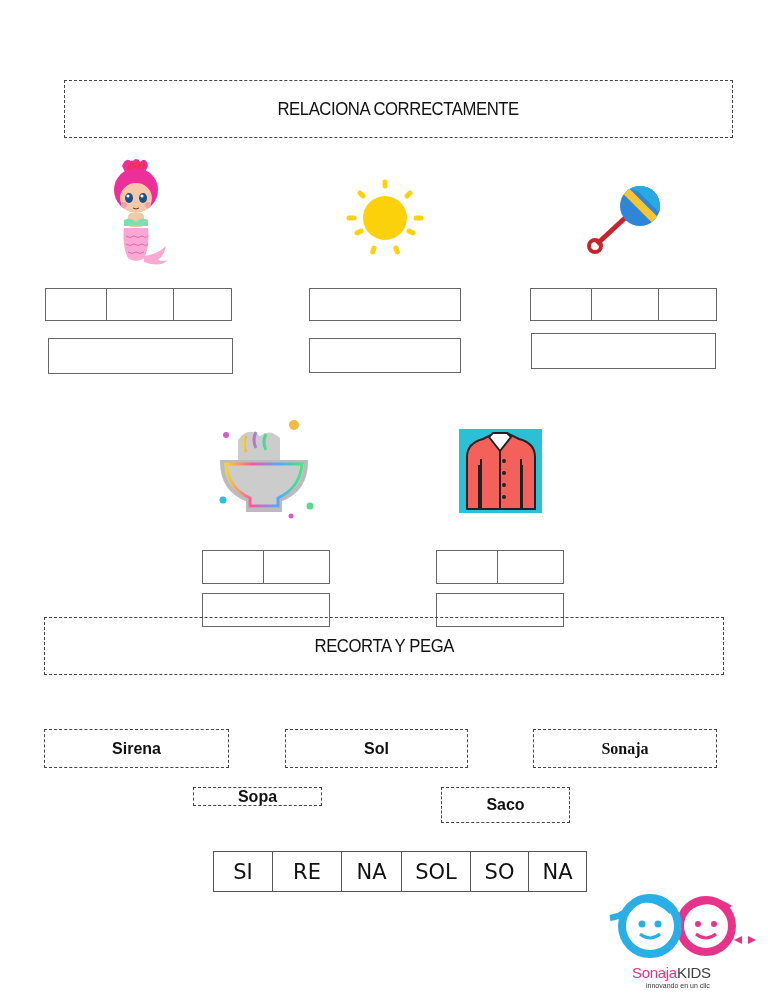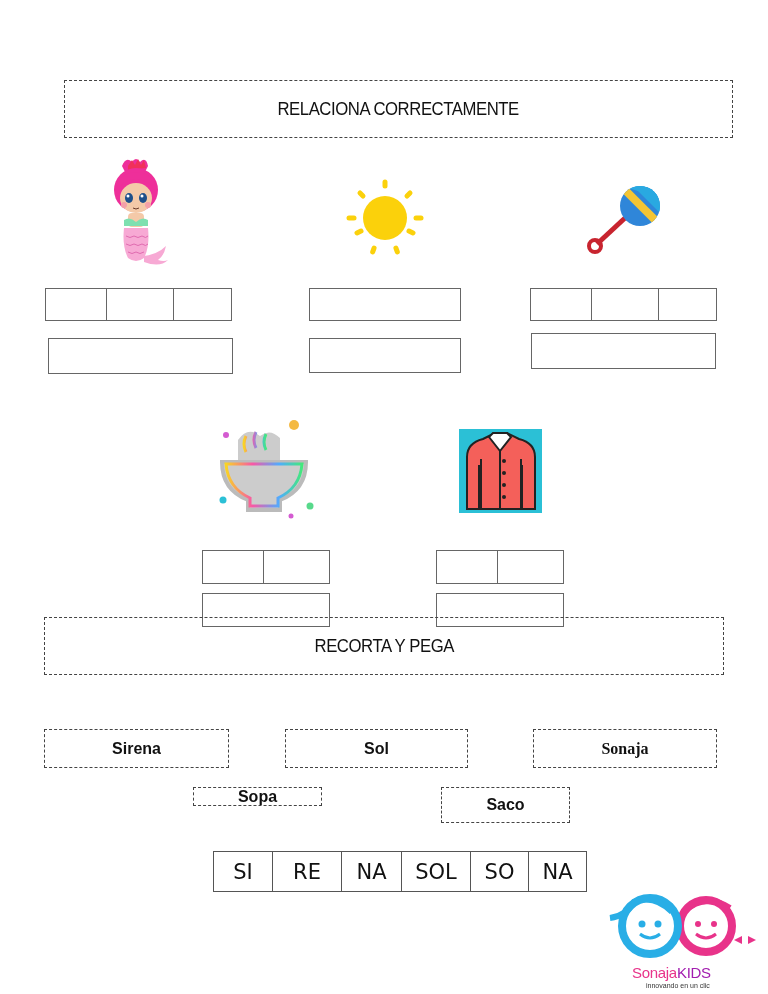--- a/index.html
+++ b/index.html
@@ -185,16 +185,16 @@
     <path d="M90 44 q10 8 20 0" stroke="#e8338a" stroke-width="3" fill="none"></path>
     <polygon points="128,50 136,46 136,54" fill="#e8338a"></polygon>
     <polygon points="150,50 142,46 142,54" fill="#e8338a"></polygon>
     <circle cx="44" cy="36" r="28" fill="#fff" stroke="#29aee6" stroke-width="8"></circle>
     <path d="M4 28 q16 -2 24 -16 q20 -8 38 10" stroke="#29aee6" stroke-width="6" fill="none"></path>
     <circle cx="36" cy="34" r="3.5" fill="#29aee6"></circle>
     <circle cx="52" cy="34" r="3.5" fill="#29aee6"></circle>
     <path d="M34 44 q10 8 20 0" stroke="#29aee6" stroke-width="3" fill="none"></path>
   </svg>
   <div style="position:absolute;left:26px;top:74px;font-size:15px;letter-spacing:-0.3px;">
-    <span style="color:#e8338a">Sonaja</span><span style="color:#a21caf">KIDS</span>
+    <span style="color:#e8338a">Sonaja</span><span style="color:#404040">KIDS</span>
   </div>
   <div style="position:absolute;left:40px;top:92px;font-size:7px;color:#333;">innovando en un clic</div>
 </div>
 
 </body></html>

